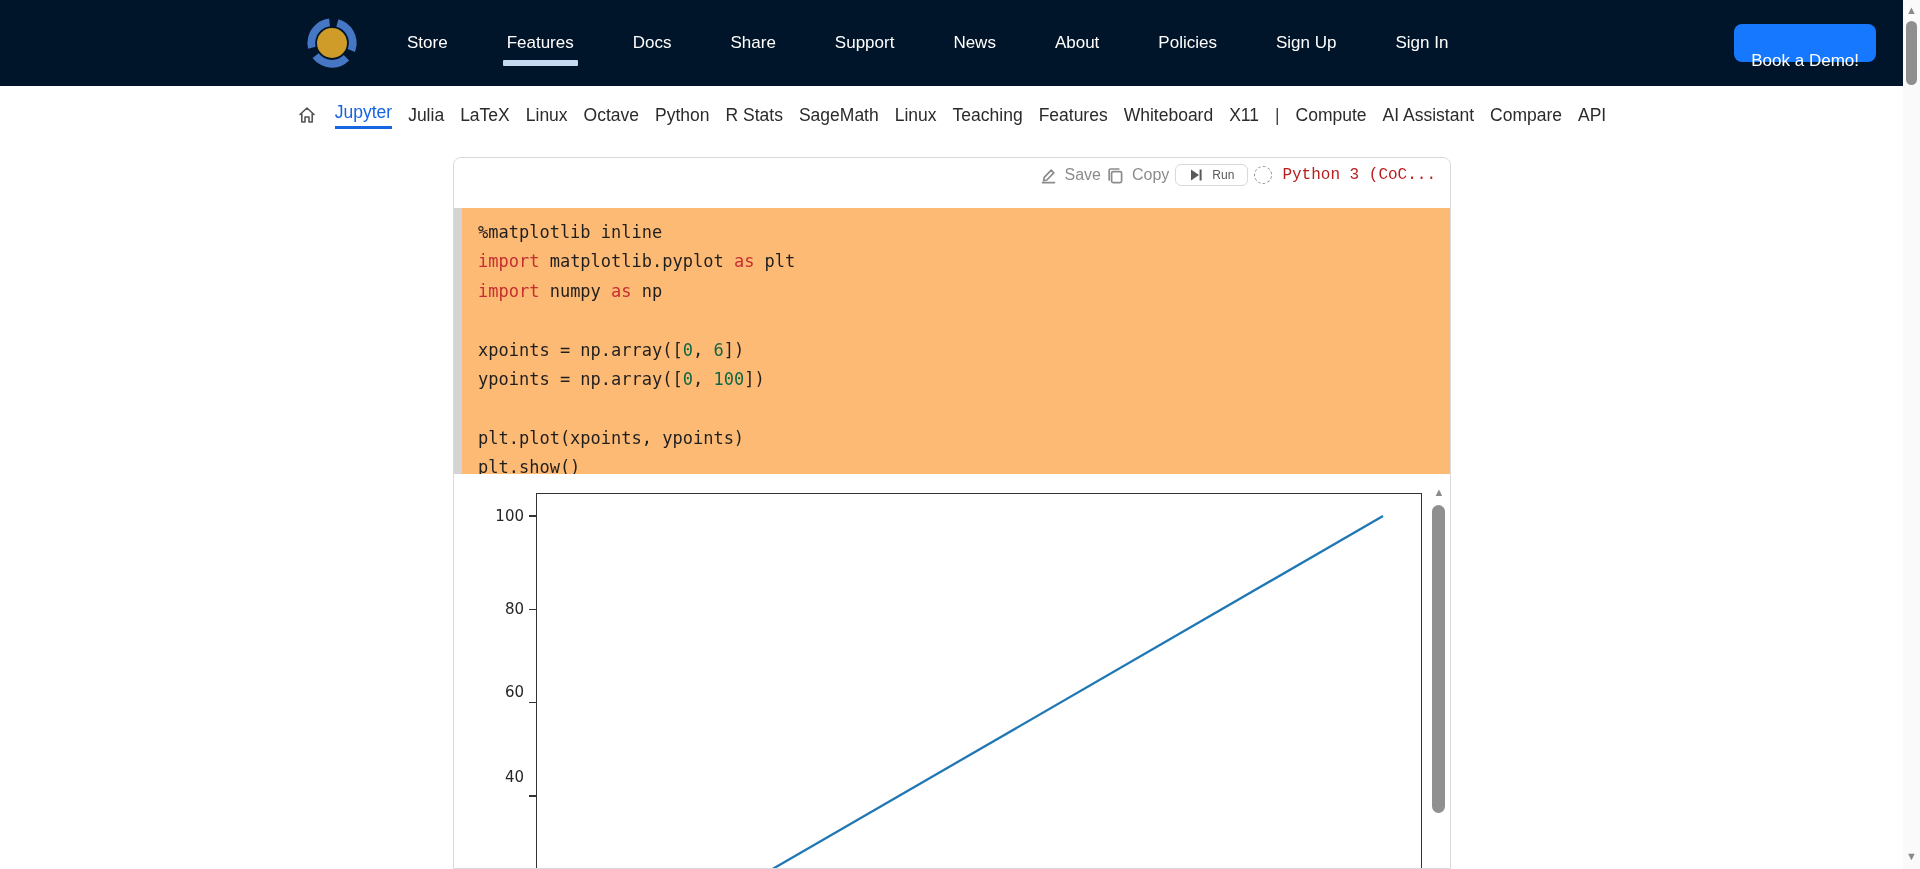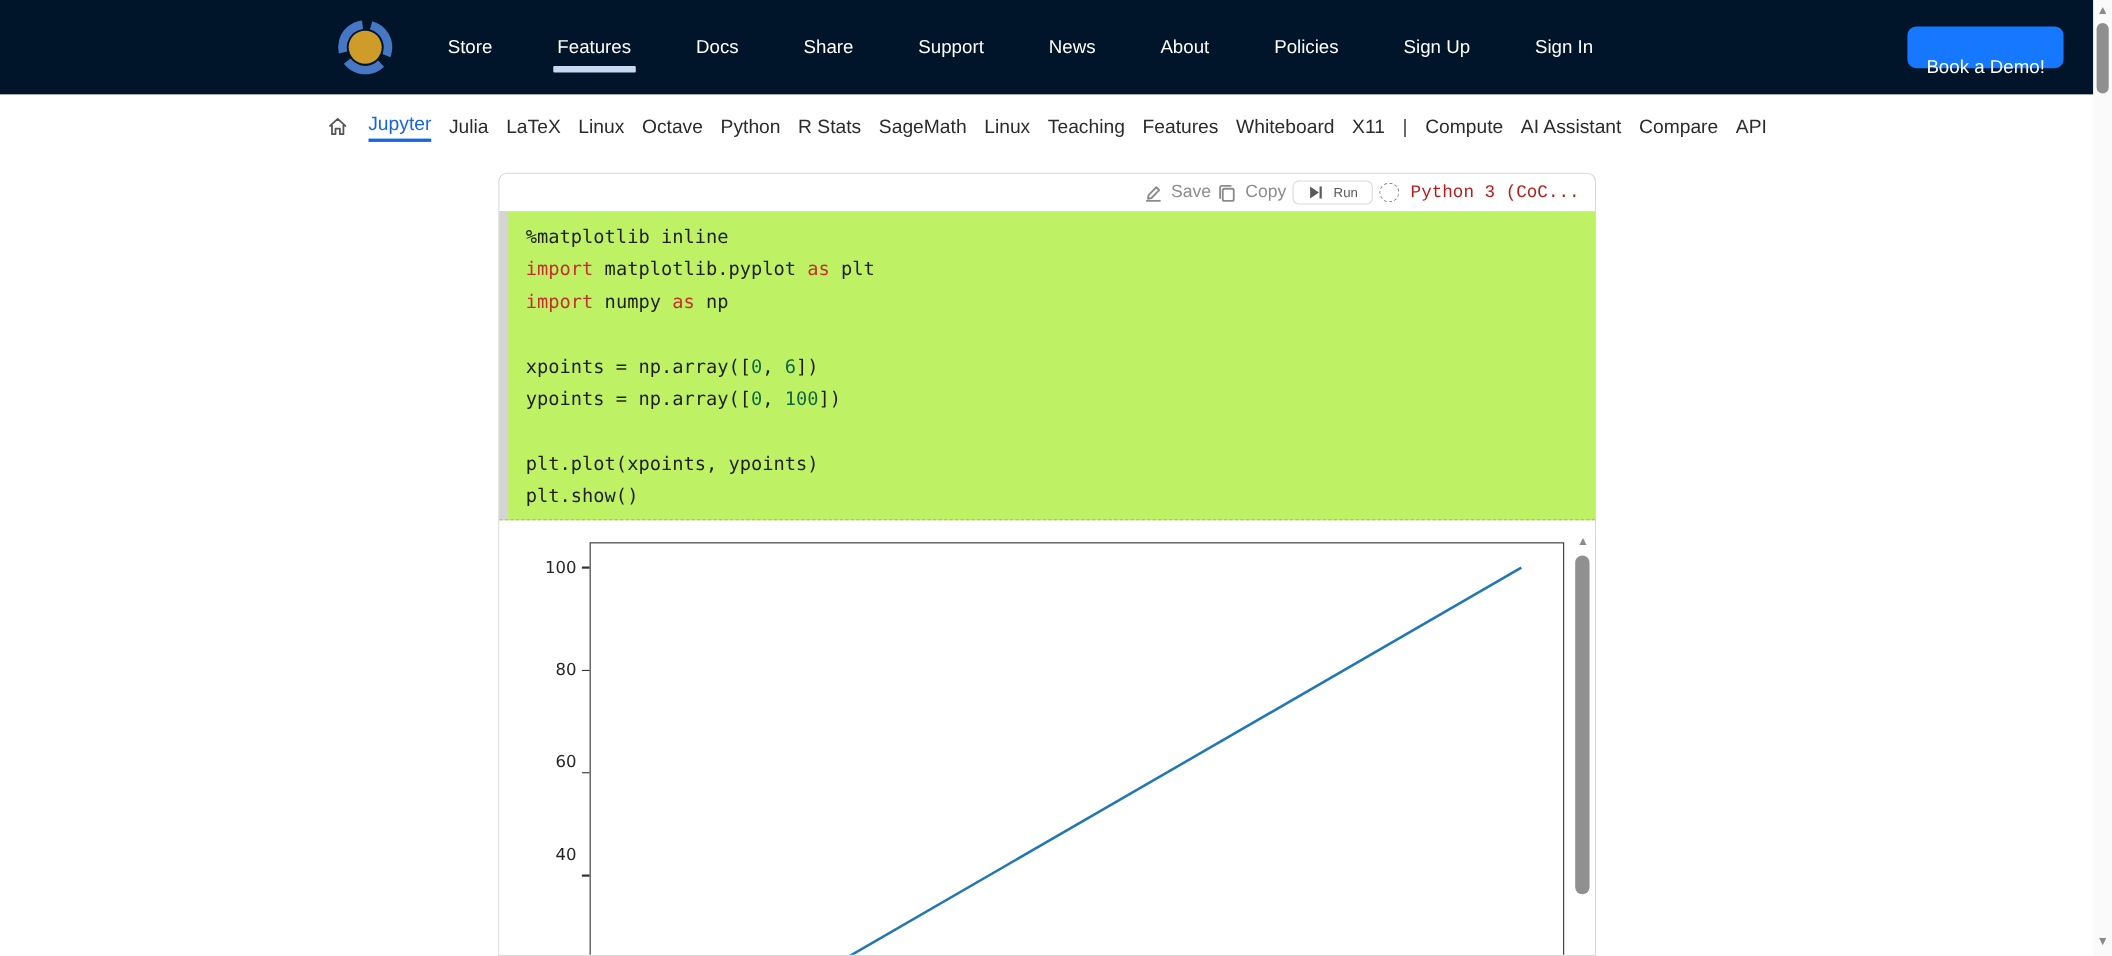--- a/index.html
+++ b/index.html
@@ -34,22 +34,22 @@
   .toolbar { position:absolute; left:0; top:0; right:0; height:34px;
              display:flex; align-items:center; justify-content:flex-end; gap:6px;
              padding-right:14px; font-size:16px; color:#8c8c8c; }
   .tool-btn { display:flex; align-items:center; gap:8px; cursor:pointer; color:#8c8c8c; }
   .run-btn { display:flex; align-items:center; gap:9px; cursor:pointer; color:#595959;
              border:1px solid #d9d9d9; border-radius:6px; background:#fff; padding:3px 13px;
              font-size:12px; font-family:"Liberation Sans", sans-serif; }
   .kernel-sel { display:flex; align-items:center; gap:10px; cursor:pointer; color:#b91c1c;font-family:Liberation Mono, monospace; }
   .kernel-icon { width:18px; height:18px; border:1.6px dashed #8c8c8c; border-radius:50%; }
 
-  .code-area { position:absolute; left:0; top:34px; right:0; height:281px;
-               background:#bef264; border-bottom:1px dashed #a9a9a9; cursor:text; }
+  .code-area { position:absolute; left:0; top:50px; right:0; height:281px;
+               background:#fdba74; border-bottom:1px dashed #a9a9a9; cursor:text; }
   .gutter { position:absolute; left:0; top:0; width:8px; height:100%; background:#d4d4d4; }
   .code { position:absolute; left:24px; top:10px; right:20px;
           font-family:"DejaVu Sans Mono", monospace; font-size:17px; line-height:29.4px;
           white-space:pre; color:#1f1f1f; }
   .tok-p { color:#1f1f1f; }
   .tok-k { color:#c62f2f; }
   .tok-n { color:#116644; }
 
   
   .output { position:absolute; left:0; top:316px; right:0; bottom:0; background:#fff; overflow:hidden; }

